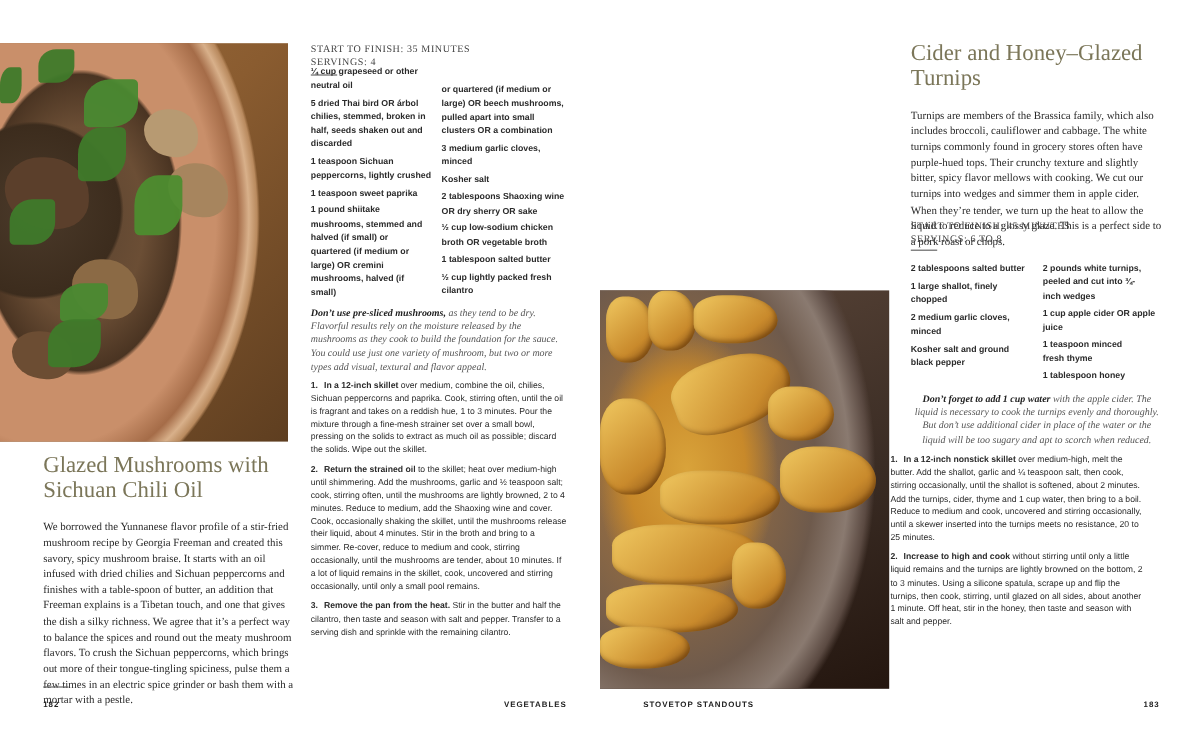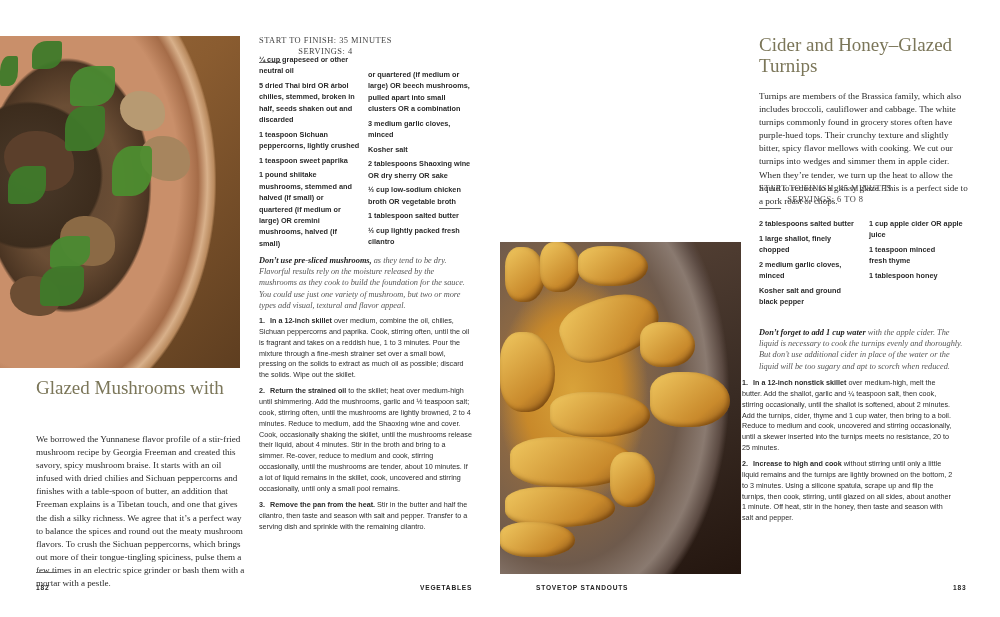--- a/index.html
+++ b/index.html
@@ -33,21 +33,20 @@
       color: #7b7659; font-size: 19px; line-height: 21px; font-weight: normal;
     }
     .intro {
       position: absolute; font-family: "Liberation Serif", serif;
       font-size: 9.1px; line-height: 13.1px; color: #2a2a2a;
     }
     .meta {
       position: absolute; font-family: "Liberation Serif", serif;
       font-size: 8.4px; line-height: 10.5px; letter-spacing: 0.5px; color: #444;
       text-transform: uppercase;
-      text-align: center;
     }
     .rule { position: absolute; height: 1px; background: #666; }
 
     
     .ing-col { position: absolute; font-family: "Liberation Sans", sans-serif; font-weight: bold; font-size: 7.3px; line-height: 11.4px; color: #2b2b2b; }
     .ing-col .ing { margin-bottom: 3.2px; }
 
     .note {
       position: absolute; font-family: "Liberation Serif", serif; font-style: italic;
       font-size: 8.3px; line-height: 11.2px; color: #555;
@@ -75,20 +74,21 @@
   <div class="leaf" style="left:65px;top:70px;width:40px;height:45px;"></div>
   <div class="leaf" style="left:112px;top:110px;width:40px;height:50px;background:#4d8d2f;"></div>
   <div class="leaf" style="left:8px;top:130px;width:38px;height:38px;"></div>
   <div class="leaf" style="left:50px;top:200px;width:40px;height:32px;background:#4a8a32;"></div>
   <div class="leaf" style="left:40px;top:230px;width:44px;height:40px;"></div>
   <div class="leaf" style="left:0px;top:20px;width:18px;height:30px;"></div>
 </div>
 
 <div class="title" style="left:36px;top:377px;">
   <div>Glazed Mushrooms with</div>
+  <div>Sichuan Chili Oil</div>
 </div>
 
 <div class="intro" style="left:36px;top:433px;width:212px;">We borrowed the Yunnanese flavor profile of a stir-fried mushroom recipe by Georgia Freeman and created this savory, spicy mushroom braise. It starts with an oil infused with dried chilies and Sichuan peppercorns and finishes with a table-spoon of butter, an addition that Freeman explains is a Tibetan touch, and one that gives the dish a silky richness. We agree that it’s a perfect way to balance the spices and round out the meaty mushroom flavors. To crush the Sichuan peppercorns, which brings out more of their tongue-tingling spiciness, pulse them a few times in an electric spice grinder or bash them with a mortar with a pestle.</div>
 
 <div class="rule" style="left:36px;top:572px;width:21px;"></div>
 <div class="footer" style="left:36px;top:584px;">182</div>
 <div class="footer" style="left:420px;top:584px;">VEGETABLES</div>
 
 <div class="meta" style="left:259px;top:36px;">
   <div>START TO FINISH: 35 MINUTES</div>
@@ -157,26 +157,27 @@
 </div>
 <div class="rule" style="left:759px;top:208px;width:22px;"></div>
 
 <div class="ing-col" style="left:759px;top:218px;width:100px;">
   <div class="ing">2 tablespoons salted butter</div>
   <div class="ing" style="width:78px;">1 large shallot, finely chopped</div>
   <div class="ing" style="width:86px;">2 medium garlic cloves, minced</div>
   <div class="ing" style="width:86px;">Kosher salt and ground black pepper</div>
 </div>
 <div class="ing-col" style="left:869px;top:218px;width:98px;">
+  <div class="ing" style="width:82px;">2 pounds white turnips, peeled and cut into ¾-inch wedges</div>
   <div class="ing">1 cup apple cider OR apple juice</div>
   <div class="ing" style="width:70px;">1 teaspoon minced fresh thyme</div>
   <div class="ing">1 tablespoon honey</div>
 </div>
 
-<div class="note" style="left:759px;top:327px;width:210px;">
+<div class="note" style="left:759px;top:327px;width:210px;text-align:center;">
   <b>Don’t forget to add 1 cup water</b><span> with the apple cider. The liquid is necessary to cook the turnips evenly and thoroughly. But don’t use additional cider in place of the water or the liquid will be too sugary and apt to scorch when reduced.</span>
 </div>
 
 <div class="steps" style="left:742px;top:378px;width:212px;">
   <div class="step">
     <span class="num">1.</span><span class="lead">In a 12-inch nonstick skillet</span><span> over medium-high, melt the butter. Add the shallot, garlic and ¼ teaspoon salt, then cook, stirring occasionally, until the shallot is softened, about 2 minutes. Add the turnips, cider, thyme and 1 cup water, then bring to a boil. Reduce to medium and cook, uncovered and stirring occasionally, until a skewer inserted into the turnips meets no resistance, 20 to 25 minutes.</span>
   </div>
   <div class="step">
     <span class="num">2.</span><span class="lead">Increase to high and cook</span><span> without stirring until only a little liquid remains and the turnips are lightly browned on the bottom, 2 to 3 minutes. Using a silicone spatula, scrape up and flip the turnips, then cook, stirring, until glazed on all sides, about another 1 minute. Off heat, stir in the honey, then taste and season with salt and pepper.</span>
   </div>

